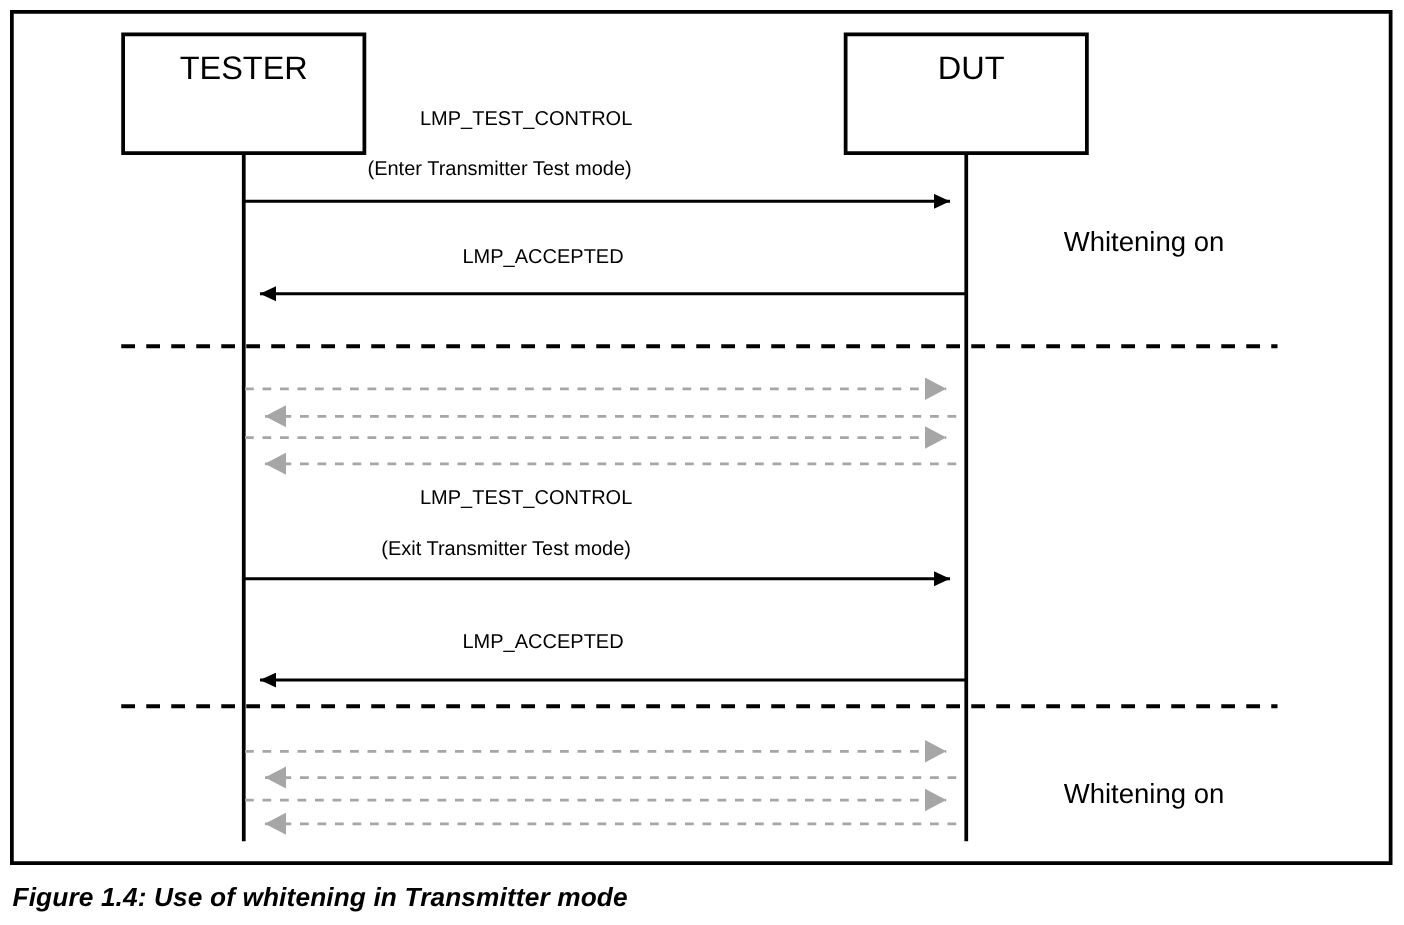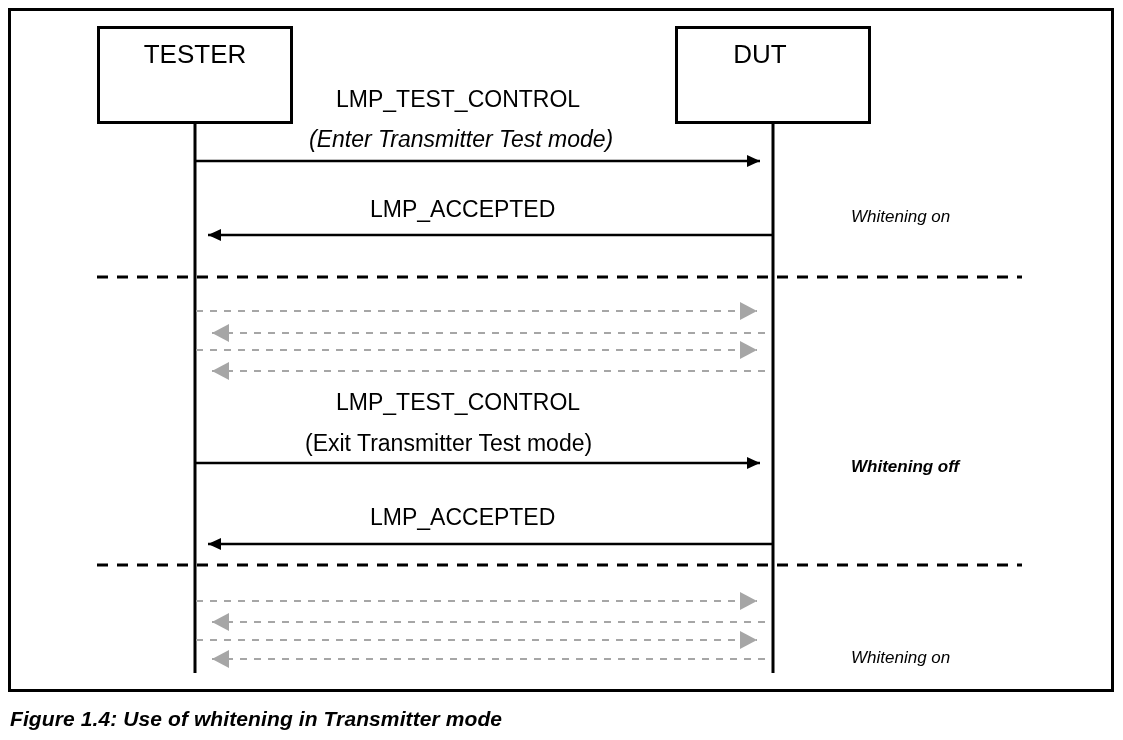--- a/index.html
+++ b/index.html
@@ -33,26 +33,24 @@
     white-space: nowrap;
     font-family: "Liberation Sans", sans-serif;
     color: #000000;
     line-height: 1;
   }
   .actor-label {
     font-size: 26px;
     text-align: center;
   }
   .msg-label {
-    font-size: 23px;
+    font-size: 16px;
   }
   .state-label {
-    font-size: 17px;
-    font-style: italic;
-    margin-top: 25px;
+    font-size: 22px;
   }
   .state-label.bold {
     font-weight: bold;
   }
   .fig-caption {
     font-size: 21px;
     font-style: italic;
     letter-spacing: 0.1px;
     font-weight: bold;
   }
@@ -108,33 +106,32 @@
     <g>
       <line x1="196" y1="601" x2="757" y2="601" stroke="#a6a6a6" stroke-width="2.2" stroke-dasharray="7 7" marker-end="url(#arrow-gray-right)"></line>
       <line x1="212" y1="622" x2="772" y2="622" stroke="#a6a6a6" stroke-width="2.2" stroke-dasharray="7 7" marker-start="url(#arrow-gray-left)"></line>
       <line x1="196" y1="640" x2="757" y2="640" stroke="#a6a6a6" stroke-width="2.2" stroke-dasharray="7 7" marker-end="url(#arrow-gray-right)"></line>
       <line x1="212" y1="659" x2="772" y2="659" stroke="#a6a6a6" stroke-width="2.2" stroke-dasharray="7 7" marker-start="url(#arrow-gray-left)"></line>
     </g>
   </svg>
 
   <div class="txt actor-label" style="left:98px; top:41px; width:194px;">TESTER</div>
 
-  <div class="txt actor-label" style="left:663px; top:41px; width:194px;">DUT</div>
+  <div class="txt actor-label" style="left:680px; top:41px; width:194px;">DUT</div>
 
   <div class="txt msg-label" style="left:336px; top:88px;">LMP_TEST_CONTROL</div>
-  <div class="txt msg-label" style="left:309px; top:128px;font-style:italic;">(Enter Transmitter Test mode)</div>
+  <div class="txt msg-label" style="left:294px; top:128px;">(Enter Transmitter Test mode)</div>
 
   <div class="txt msg-label" style="left:370px; top:198px;">LMP_ACCEPTED</div>
 
   <div class="txt msg-label" style="left:336px; top:391px;">LMP_TEST_CONTROL</div>
   <div class="txt msg-label" style="left:305px; top:432px;">(Exit Transmitter Test mode)</div>
 
   <div class="txt msg-label" style="left:370px; top:506px;">LMP_ACCEPTED</div>
 
   <div class="txt state-label" style="left:851px; top:183px;">Whitening on</div>
 
-  <div class="txt state-label bold" style="left:851px; top:433px;">Whitening off</div>
 
   <div class="txt state-label" style="left:851px; top:624px;">Whitening on</div>
 
   <div class="txt fig-caption" style="left:10px; top:708px;">Figure 1.4:  Use of whitening in Transmitter mode</div>
 
 </div>
 
 </body></html>

